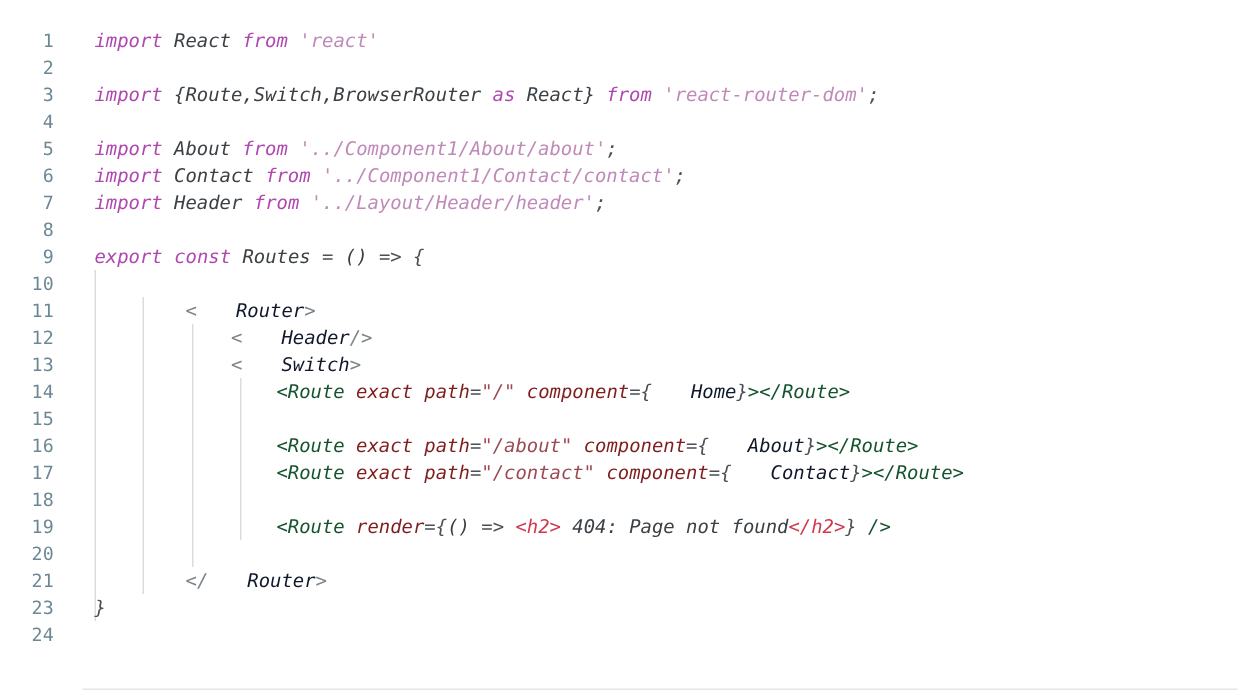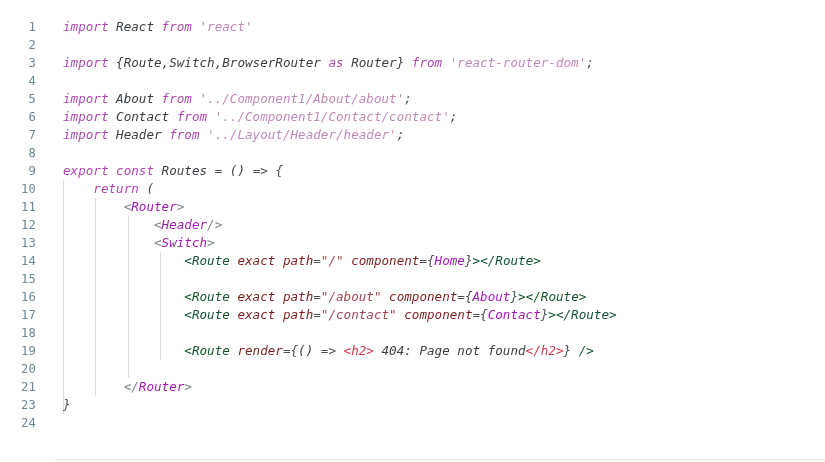--- a/index.html
+++ b/index.html
@@ -72,46 +72,46 @@
     height: 1px;
     background: #e3e6e8;
   }
 
   
   .t-keyword   { color: #af47b1; }
   .t-plain     { color: #3b4045; }
   .t-string    { color: #c08ab8; }
   .t-punct     { color: #4a5055; }
   .t-tagbr     { color: #7a8489; }
-  .t-component { color: #a21caf; }
+  .t-component { color: #0f172a; margin-left: 26px; }
   .t-tagred    { color: #14532d; }
   .t-attr      { color: #7f1d1d; }
   .t-attrstr   { color: #9b4a52; }
   .t-htmltag   { color: #d1384f; }
   .t-brace     { color: #4a5055; }
 </style>
 </head>
 <body>
 
 <div id="editor">
   <div class="code-area">
       <div class="guide" style="left: 63px; top: 162px; height: 234px;"></div>
       <div class="guide" style="left: 95.48px; top: 180px; height: 198px;"></div>
       <div class="guide" style="left: 127.96px; top: 198px; height: 162px;"></div>
       <div class="guide" style="left: 160.44px; top: 234px; height: 108px;"></div>
       <div class="line"><div class="gutter">1</div><div class="line-content"><span class="t-keyword">import</span><span class="t-plain"> React </span><span class="t-keyword">from</span><span class="t-plain"> </span><span class="t-string">'react'</span></div></div>
       <div class="line"><div class="gutter">2</div><div class="line-content"></div></div>
-      <div class="line"><div class="gutter">3</div><div class="line-content"><span class="t-keyword">import</span><span class="t-plain"> {Route,Switch,BrowserRouter </span><span class="t-keyword">as</span><span class="t-plain"> Router} </span><span class="t-keyword">from</span><span class="t-plain"> </span><span class="t-string">'react-router-dom'</span><span class="t-punct">;</span></div></div>
+      <div class="line"><div class="gutter">3</div><div class="line-content"><span class="t-keyword">import</span><span class="t-plain"> {Route,Switch,BrowserRouter </span><span class="t-keyword">as</span><span class="t-plain"> React} </span><span class="t-keyword">from</span><span class="t-plain"> </span><span class="t-string">'react-router-dom'</span><span class="t-punct">;</span></div></div>
       <div class="line"><div class="gutter">4</div></div>
       <div class="line"><div class="gutter">5</div><div class="line-content"><span class="t-keyword">import</span><span class="t-plain"> About </span><span class="t-keyword">from</span><span class="t-plain"> </span><span class="t-string">'../Component1/About/about'</span><span class="t-punct">;</span></div></div>
       <div class="line"><div class="gutter">6</div><div class="line-content"><span class="t-keyword">import</span><span class="t-plain"> Contact </span><span class="t-keyword">from</span><span class="t-plain"> </span><span class="t-string">'../Component1/Contact/contact'</span><span class="t-punct">;</span></div></div>
       <div class="line"><div class="gutter">7</div><div class="line-content"><span class="t-keyword">import</span><span class="t-plain"> Header </span><span class="t-keyword">from</span><span class="t-plain"> </span><span class="t-string">'../Layout/Header/header'</span><span class="t-punct">;</span></div></div>
       <div class="line"><div class="gutter">8</div><div class="line-content"></div></div>
       <div class="line"><div class="gutter">9</div><div class="line-content"><span class="t-keyword">export</span><span class="t-plain"> </span><span class="t-keyword">const</span><span class="t-plain"> Routes </span><span class="t-punct">=</span><span class="t-plain"> () </span><span class="t-punct">=&gt;</span><span class="t-brace"> {</span></div></div>
-      <div class="line"><div class="gutter">10</div><div class="line-content"><span class="t-plain">    </span><span class="t-keyword">return</span><span class="t-brace"> (</span></div></div>
+      <div class="line"><div class="gutter">10</div></div>
       <div class="line"><div class="gutter">11</div><div class="line-content"><span class="t-plain">        </span><span class="t-tagbr">&lt;</span><span class="t-component">Router</span><span class="t-tagbr">&gt;</span></div></div>
       <div class="line"><div class="gutter">12</div><div class="line-content"><span class="t-plain">            </span><span class="t-tagbr">&lt;</span><span class="t-component">Header</span><span class="t-tagbr">/&gt;</span></div></div>
       <div class="line"><div class="gutter">13</div><div class="line-content"><span class="t-plain">            </span><span class="t-tagbr">&lt;</span><span class="t-component">Switch</span><span class="t-tagbr">&gt;</span></div></div>
       <div class="line"><div class="gutter">14</div><div class="line-content"><span class="t-plain">                </span><span class="t-tagred">&lt;Route</span><span class="t-attr"> exact</span><span class="t-attr"> path</span><span class="t-punct">=</span><span class="t-attrstr">"/"</span><span class="t-attr"> component</span><span class="t-punct">=</span><span class="t-brace">{</span><span class="t-component">Home</span><span class="t-brace">}</span><span class="t-tagred">&gt;</span><span class="t-tagred">&lt;/Route&gt;</span></div></div>
       <div class="line"><div class="gutter">15</div><div class="line-content"></div></div>
       <div class="line"><div class="gutter">16</div><div class="line-content"><span class="t-plain">                </span><span class="t-tagred">&lt;Route</span><span class="t-attr"> exact</span><span class="t-attr"> path</span><span class="t-punct">=</span><span class="t-attrstr">"/about"</span><span class="t-attr"> component</span><span class="t-punct">=</span><span class="t-brace">{</span><span class="t-component">About</span><span class="t-brace">}</span><span class="t-tagred">&gt;</span><span class="t-tagred">&lt;/Route&gt;</span></div></div>
       <div class="line"><div class="gutter">17</div><div class="line-content"><span class="t-plain">                </span><span class="t-tagred">&lt;Route</span><span class="t-attr"> exact</span><span class="t-attr"> path</span><span class="t-punct">=</span><span class="t-attrstr">"/contact"</span><span class="t-attr"> component</span><span class="t-punct">=</span><span class="t-brace">{</span><span class="t-component">Contact</span><span class="t-brace">}</span><span class="t-tagred">&gt;</span><span class="t-tagred">&lt;/Route&gt;</span></div></div>
       <div class="line"><div class="gutter">18</div><div class="line-content"></div></div>
       <div class="line"><div class="gutter">19</div><div class="line-content"><span class="t-plain">                </span><span class="t-tagred">&lt;Route</span><span class="t-attr"> render</span><span class="t-punct">=</span><span class="t-brace">{</span><span class="t-plain">() </span><span class="t-punct">=&gt;</span><span class="t-plain"> </span><span class="t-htmltag">&lt;h2&gt;</span><span class="t-plain"> 404: Page not found</span><span class="t-htmltag">&lt;/h2&gt;</span><span class="t-brace">}</span><span class="t-plain"> </span><span class="t-tagred">/&gt;</span></div></div>
       <div class="line"><div class="gutter">20</div></div>

